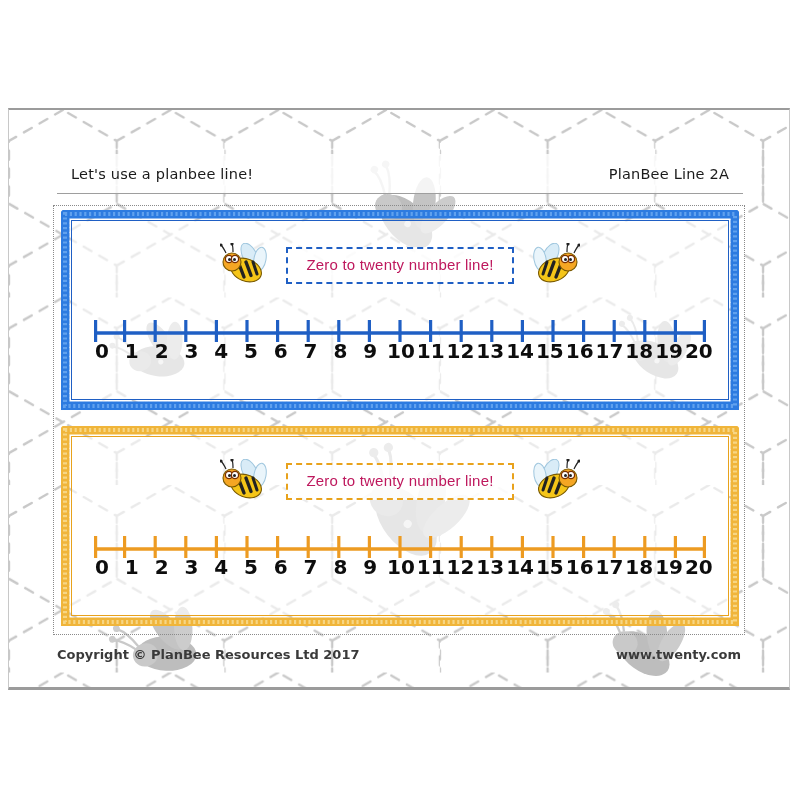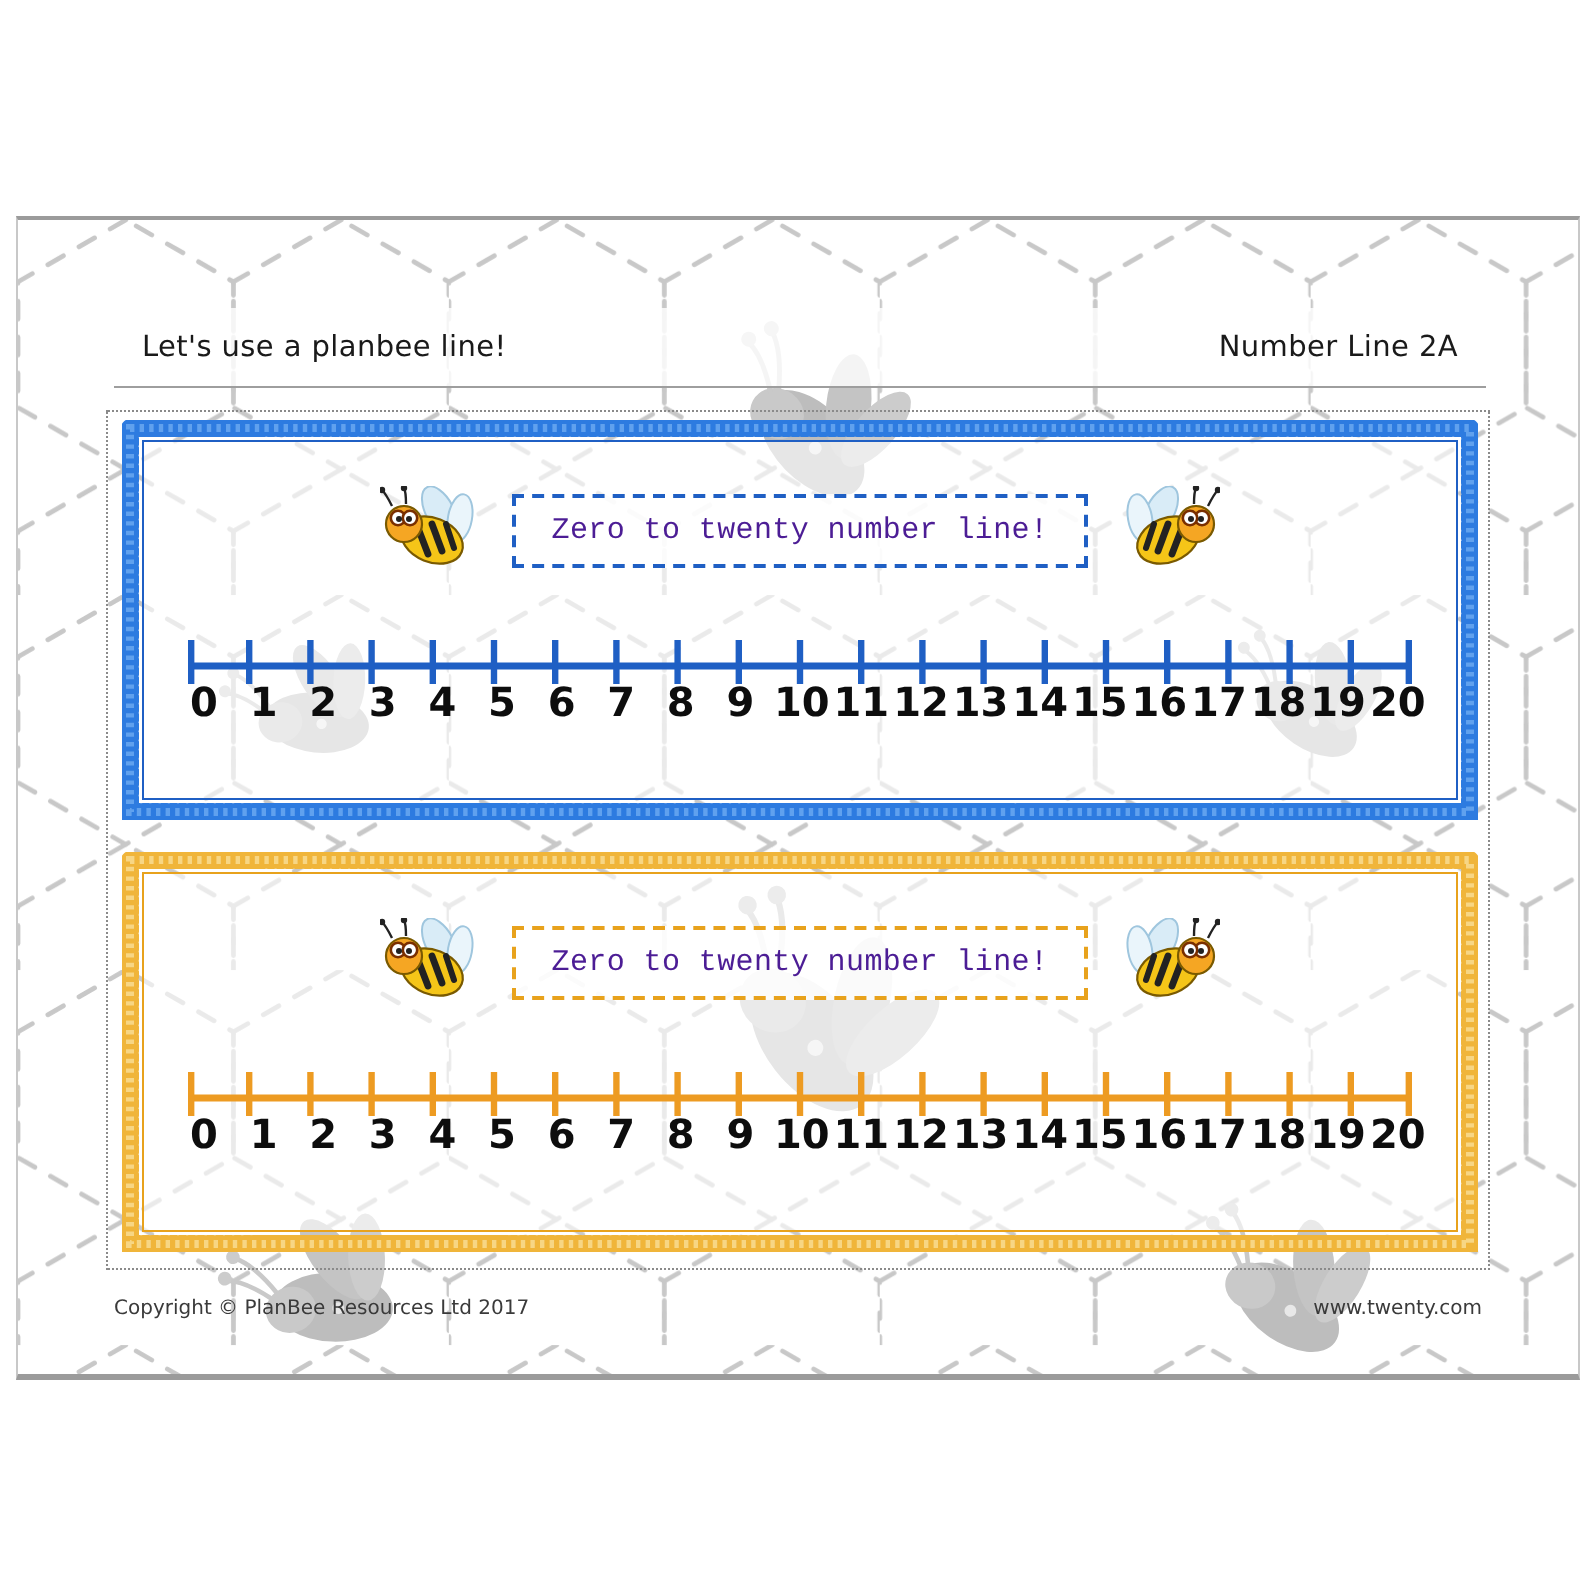--- a/index.html
+++ b/index.html
@@ -91,23 +91,23 @@
     gap:14px;
   }
   .title-box{
     padding:7px 18px 8px 18px;
     background:rgba(255,255,255,.78);
     box-sizing:border-box;
   }
   #card-blue .title-box{ border:2.5px dashed #1f5fc4; }
   #card-orange .title-box{ border:2.5px dashed #e8a21c; }
   .title-text{
-    font-family:Liberation Mono, monospace;
+    font-family:Liberation Sans, sans-serif;
     font-size:15px;
-    color:#4c1d95;
+    color:#be185d;
     white-space:nowrap;
     letter-spacing:.2px;
   }
   .bee-deco{width:52px;height:44px;display:block;}
   .bee-deco.flip{transform:scaleX(-1);}
 
   
   .numline{
     position:absolute;
     left:22px; right:22px;
@@ -137,22 +137,22 @@
   
   #footer{
     position:absolute;
     left:48px; right:48px;
     top:534px;
     height:20px;
     display:flex;align-items:center;justify-content:space-between;
   }
   #footer .ftxt{
     font-family:"DejaVu Sans", sans-serif;
-    font-weight:normal;
-    font-size:10px;
+    font-weight:bold;
+    font-size:13px;
     color:#3a3a3a;
     white-space:nowrap;
   }
 </style>
 </head>
 <body>
 
 <div id="page">
 
   <svg id="honeycomb" viewBox="0 0 782 582" preserveAspectRatio="none">
@@ -186,21 +186,21 @@
     <use href="#wbee" transform="translate(398,112) rotate(28) scale(1.25)"></use>
     <use href="#wbee" transform="translate(150,252) rotate(-12) scale(1.0)"></use>
     <use href="#wbee" transform="translate(648,250) rotate(16) scale(1.0)"></use>
     <use href="#wbee" transform="translate(398,412) rotate(34) scale(1.55)"></use>
     <use href="#wbee" transform="translate(158,545) rotate(-16) scale(1.15)"></use>
     <use href="#wbee" transform="translate(636,545) rotate(18) scale(1.15)"></use>
   </svg>
 
   <div id="header">
     <div class="htxt">Let's use a planbee line!</div>
-    <div class="htxt">Number Line 2A</div>
+    <div class="htxt">PlanBee Line 2A</div>
   </div>
 
   <div id="dotframe"></div>
 
   <div class="card" id="card-blue">
     <svg class="crayon" viewBox="0 0 678 200" preserveAspectRatio="none">
       <rect x="4" y="4" width="670" height="192" fill="none" stroke="#2d7be0" stroke-width="9" stroke-dasharray="3 1.6" stroke-linecap="round"></rect>
       <rect x="4" y="4" width="670" height="192" fill="none" stroke="#6aa8f0" stroke-width="4" stroke-dasharray="2.2 2.6" opacity=".85"></rect>
     </svg>
     <div class="card-inner">

